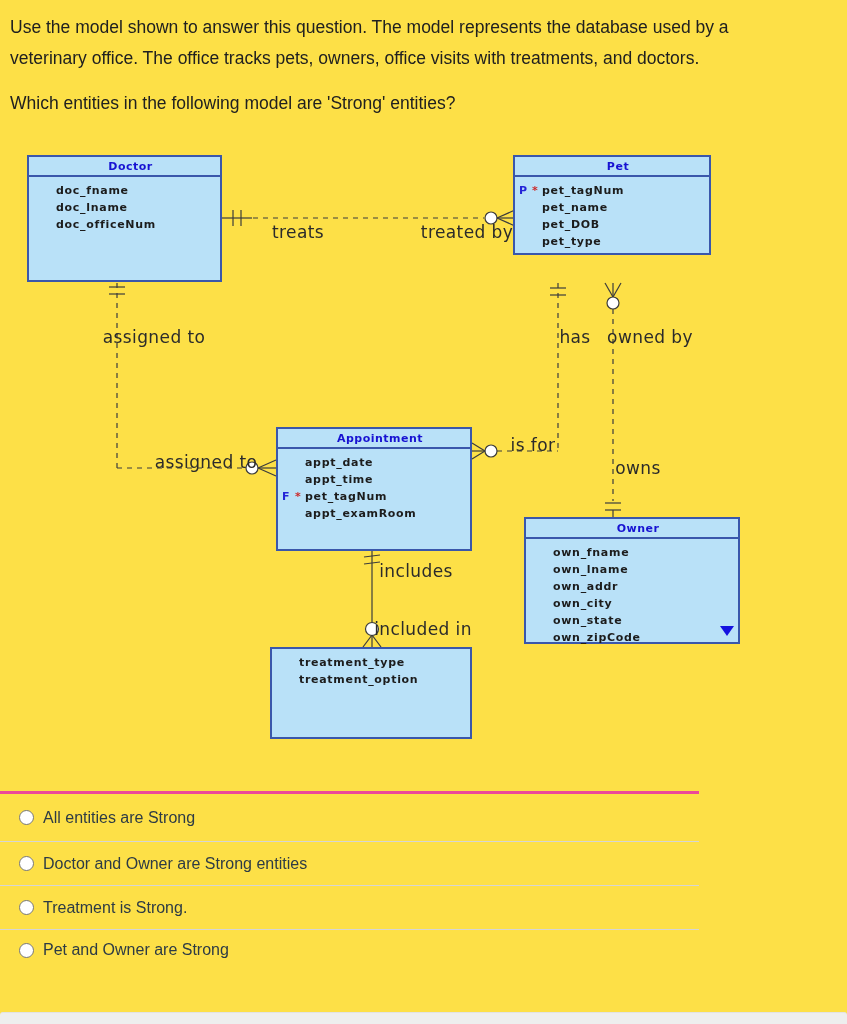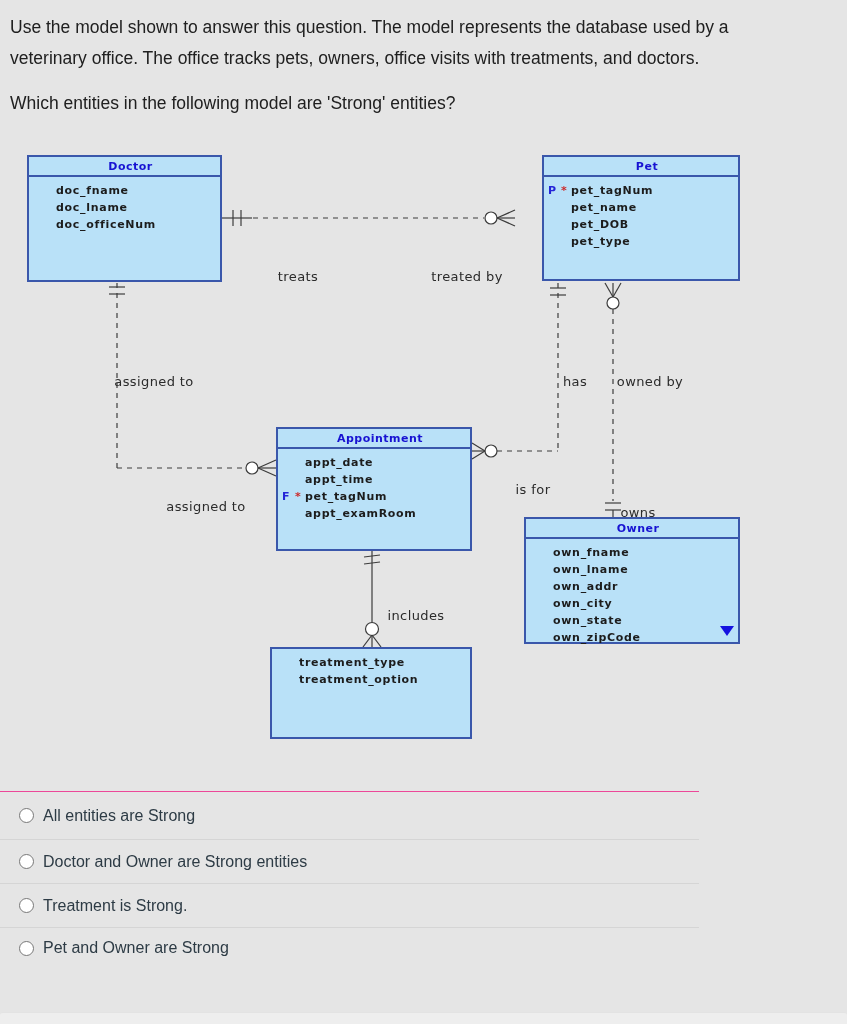--- a/index.html
+++ b/index.html
@@ -1,17 +1,17 @@
 <!DOCTYPE html>
 <html><head>
 <meta charset="utf-8">
 <style>
   * { margin:0; padding:0; box-sizing:border-box; }
   body { background:#fff; }
-  .page { position:relative; width:847px; height:1024px; background:#e5e5e5; overflow:hidden;
+  .page { position:relative; width:847px; height:1024px; background:#fde047; overflow:hidden;
           font-family:"Liberation Sans", sans-serif; }
 
   
   .question-block { position:absolute; left:10px; top:12px; width:800px; color:#202020; }
   .question-block p { font-size:17.5px; line-height:31px; }
   .question-block .prompt { margin-top:14px; }
 
   
   .diagram { position:absolute; left:0; top:140px; width:847px; height:620px;
              font-family:"DejaVu Sans", sans-serif; }
@@ -19,29 +19,29 @@
 
   .entity { position:absolute; background:#b9e1f8; border:2px solid #3a57ab; }
   .entity-title { height:20px; line-height:19px; text-align:center; font-size:11px; font-weight:bold;
                   color:#1712d2; letter-spacing:0.5px; border-bottom:2px solid #3a57ab;padding-left:12px; }
   .entity-body { padding:5px 18px 0 4px; }
   .attr-row { display:flex; line-height:17px; font-size:11px; font-weight:bold; color:#1c1c1c;
               letter-spacing:0.7px; white-space:nowrap; }
   .attr-row .k { width:13px; color:#2424d8; flex:none; }
   .attr-row .s { width:10px; color:#cc2a2a; flex:none; }
 
-  .rel-label { position:absolute; transform:translateX(-50%); font-size:13px; color:#2b2b2b;
-               letter-spacing:0.4px; white-space:nowrap; line-height:13px;margin-top:44px; }
+  .rel-label { position:absolute; transform:translateX(-50%); font-size:17px; color:#2b2b2b;
+               letter-spacing:0.4px; white-space:nowrap; line-height:13px; }
 
   .scroll-indicator { position:absolute; right:4px; bottom:6px; width:0; height:0;
                       border-left:7px solid transparent; border-right:7px solid transparent;
                       border-top:10px solid #1512e0; }
 
   
-  .options { position:absolute; left:0; top:791px; width:699px; border-top:1px solid #ec4899; }
+  .options { position:absolute; left:0; top:791px; width:699px; border-top:3px solid #ec4899; }
   .option-row { display:flex; align-items:center; height:44px; border-bottom:1px solid #d5d5d5;
                 cursor:pointer; }
   .option-row.first { height:48px; }
   .option-row.last { height:40px; border-bottom:none; }
   .radio { width:15px; height:15px; border:1.5px solid #787878; border-radius:50%;
            margin-left:19px; margin-right:9px; flex:none; background:#fff; }
   .option-label { font-size:16px; color:#2d3b45; }
 
   .bottom-band { position:absolute; left:0; top:1012px; width:847px; height:12px;
                  background:#eeeeee; border-top:1px solid #e3e3e3; border-radius:3px 3px 0 0; }
@@ -142,21 +142,21 @@
             <span class="t">doc_lname</span>
           </div>
         <div class="attr-row">
             <span class="k"></span>
             <span class="s"></span>
             <span class="t">doc_officeNum</span>
           </div>
       </div>
     </div>
 
-    <div class="entity" style="left:542px; top:15px; width:198px; height:126px;">
+    <div class="entity" style="left:513px; top:15px; width:198px; height:100px;">
       <div class="entity-title">Pet</div>
       <div class="entity-body">
         <div class="attr-row">
             <span class="k">P</span>
             <span class="s">*</span>
             <span class="t">pet_tagNum</span>
           </div>
         <div class="attr-row">
             <span class="k"></span>
             <span class="s"></span>

